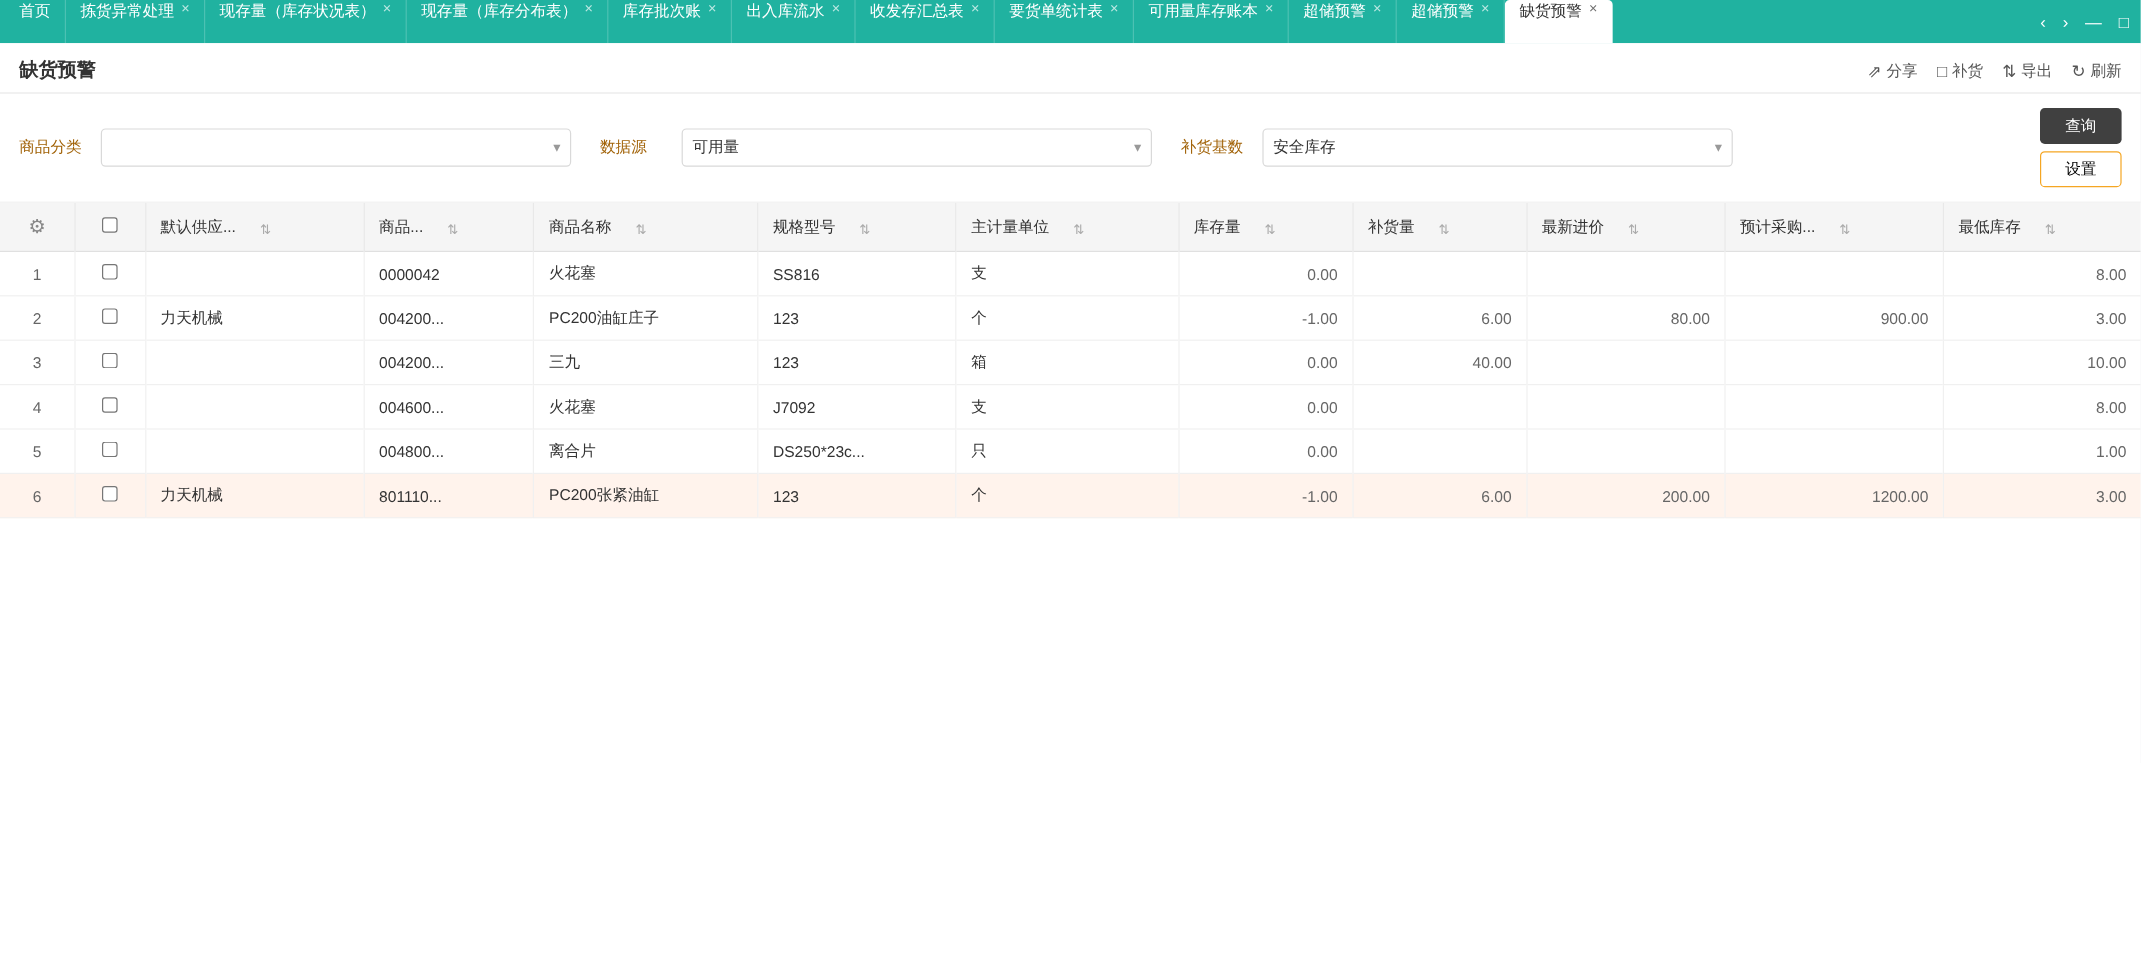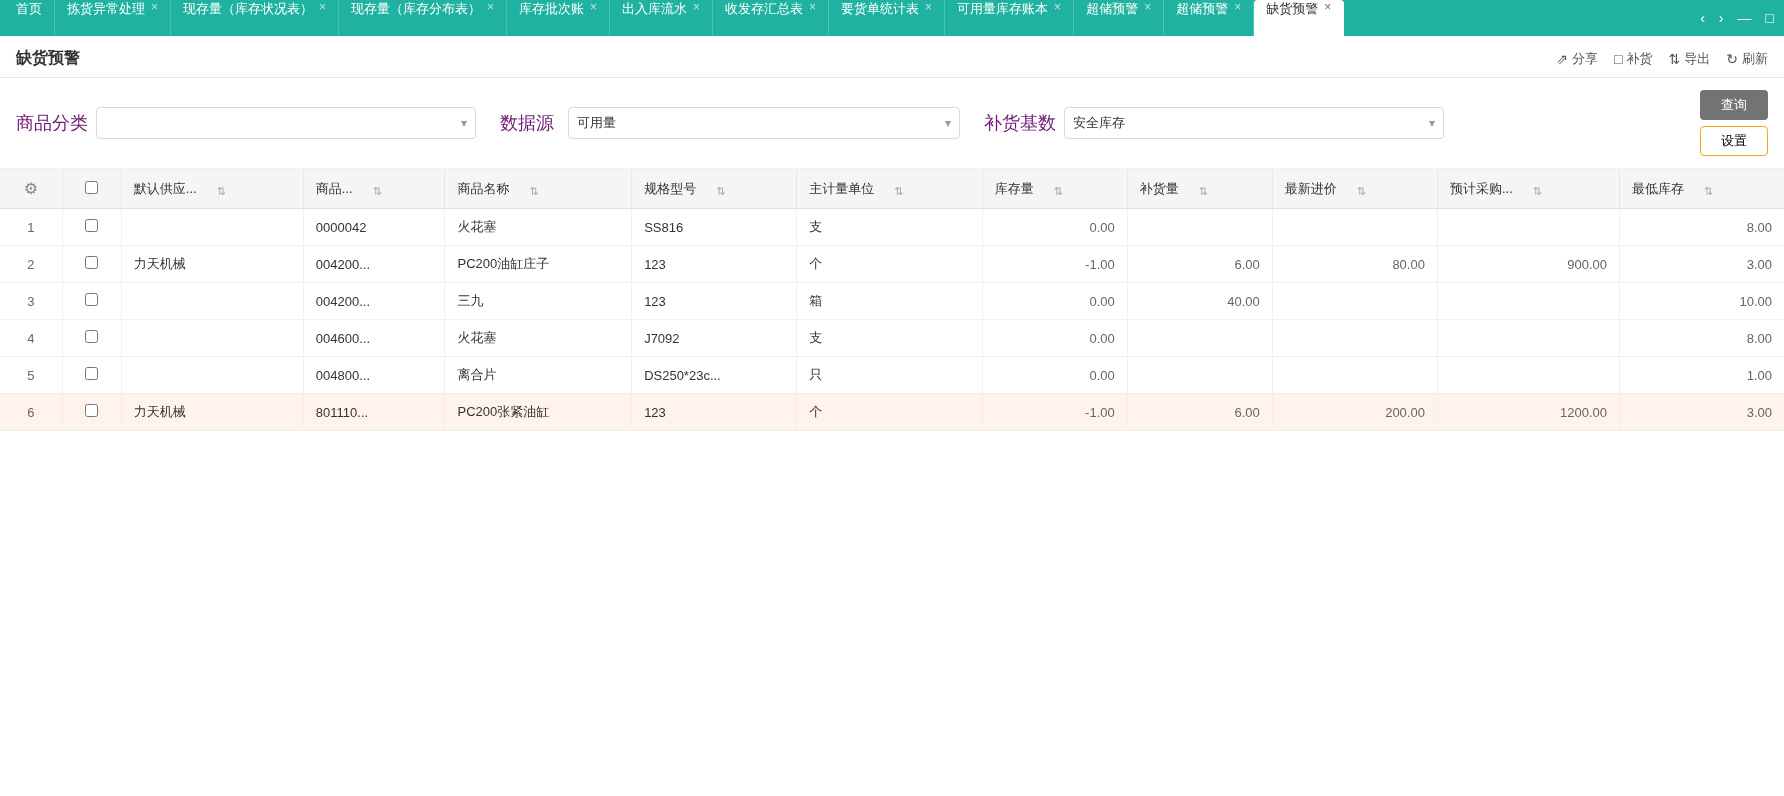--- a/index.html
+++ b/index.html
@@ -88,23 +88,23 @@
       border-bottom: 1px solid #f0f0f0;
     }
     .filter-group {
       display: flex;
       align-items: center;
       gap: 8px;
       flex: 1;
       max-width: 460px;
     }
     .filter-label {
-      color: #701a75;
+      color: #a16207;
       white-space: nowrap;
-      font-size: 18px;
+      font-size: 13px;
       min-width: 60px;
     }
     .filter-select {
       flex: 1;
       height: 32px;
       border: 1px solid #d9d9d9;
       border-radius: 4px;
       padding: 0 8px;
       display: flex;
       align-items: center;
@@ -118,21 +118,21 @@
       color: #333;
       font-size: 13px;
     }
     .filter-actions {
       display: flex;
       flex-direction: column;
       gap: 6px;
       margin-left: auto;
     }
     .btn-query {
-      background: #737373;
+      background: #404040;
       color: #fff;
       border: none;
       border-radius: 4px;
       padding: 6px 20px;
       cursor: pointer;
       font-size: 13px;
       min-width: 64px;
     }
     .btn-settings {
       background: #fff;

